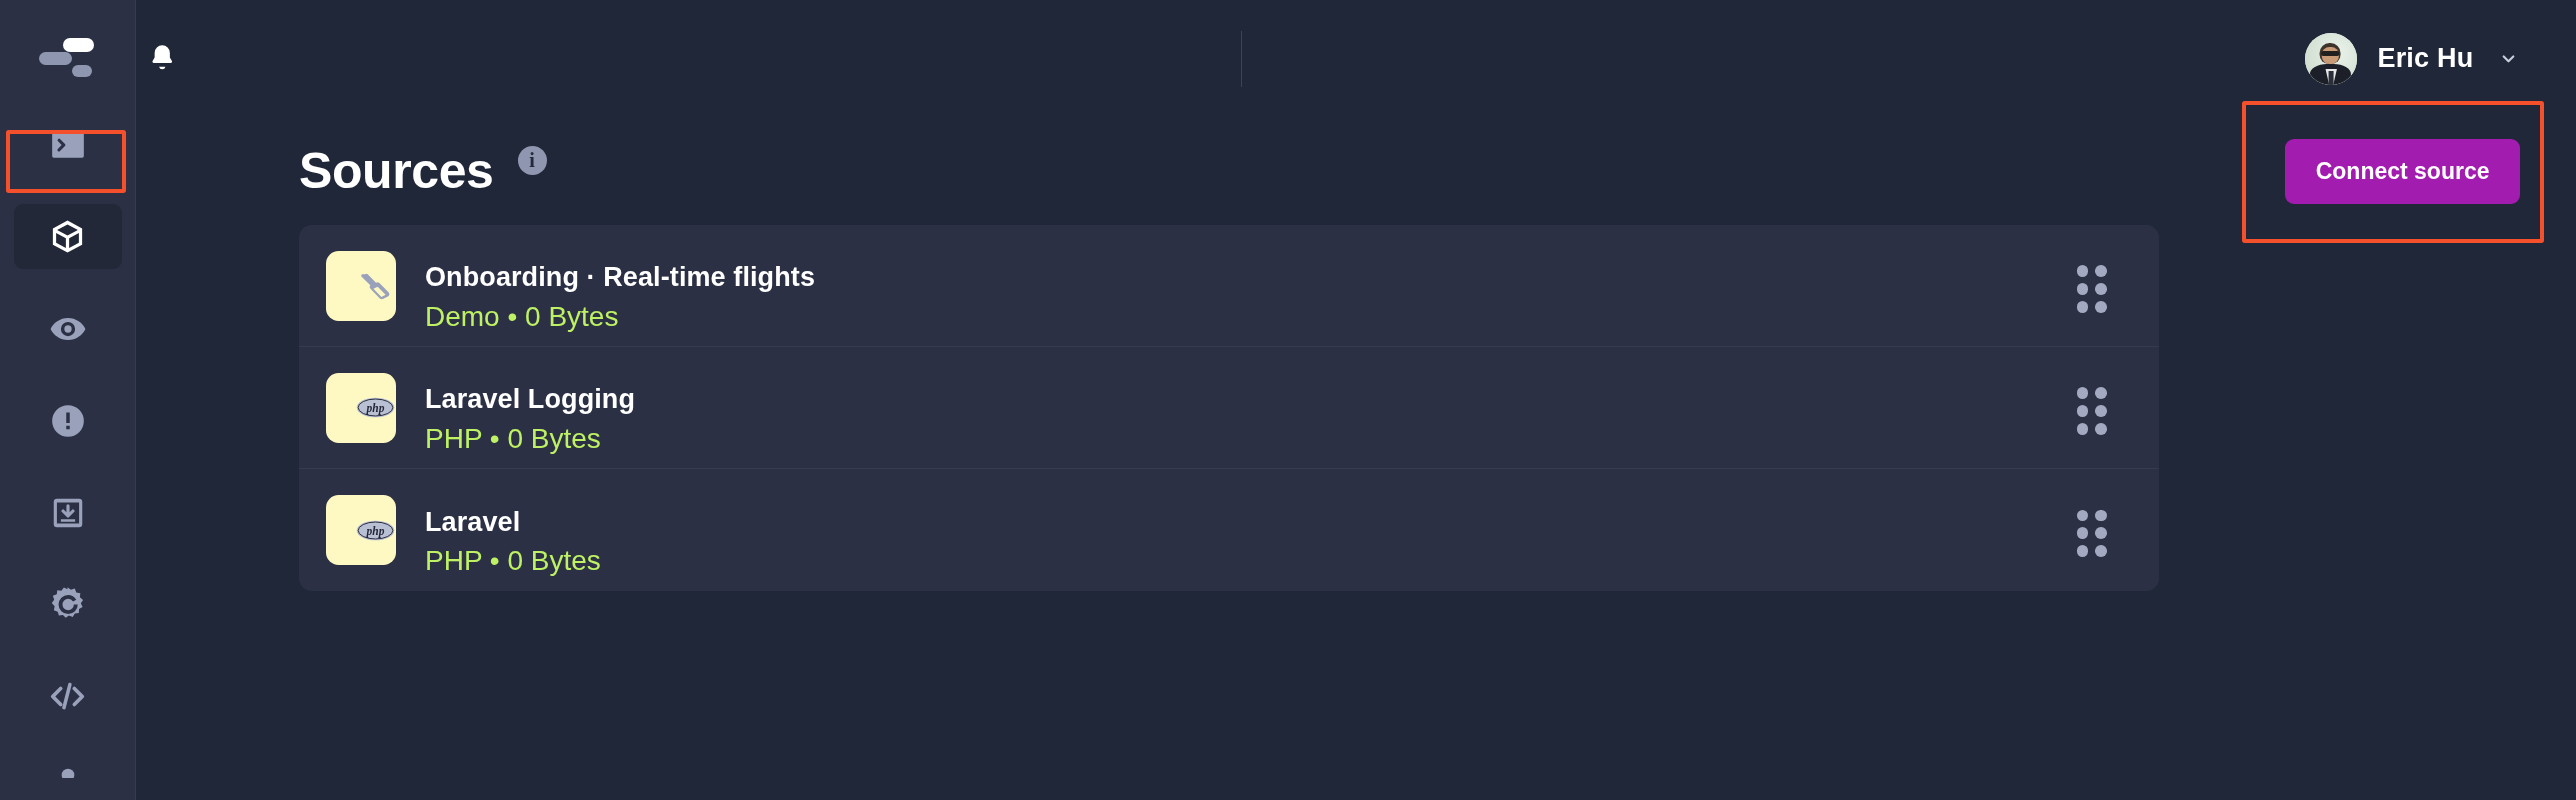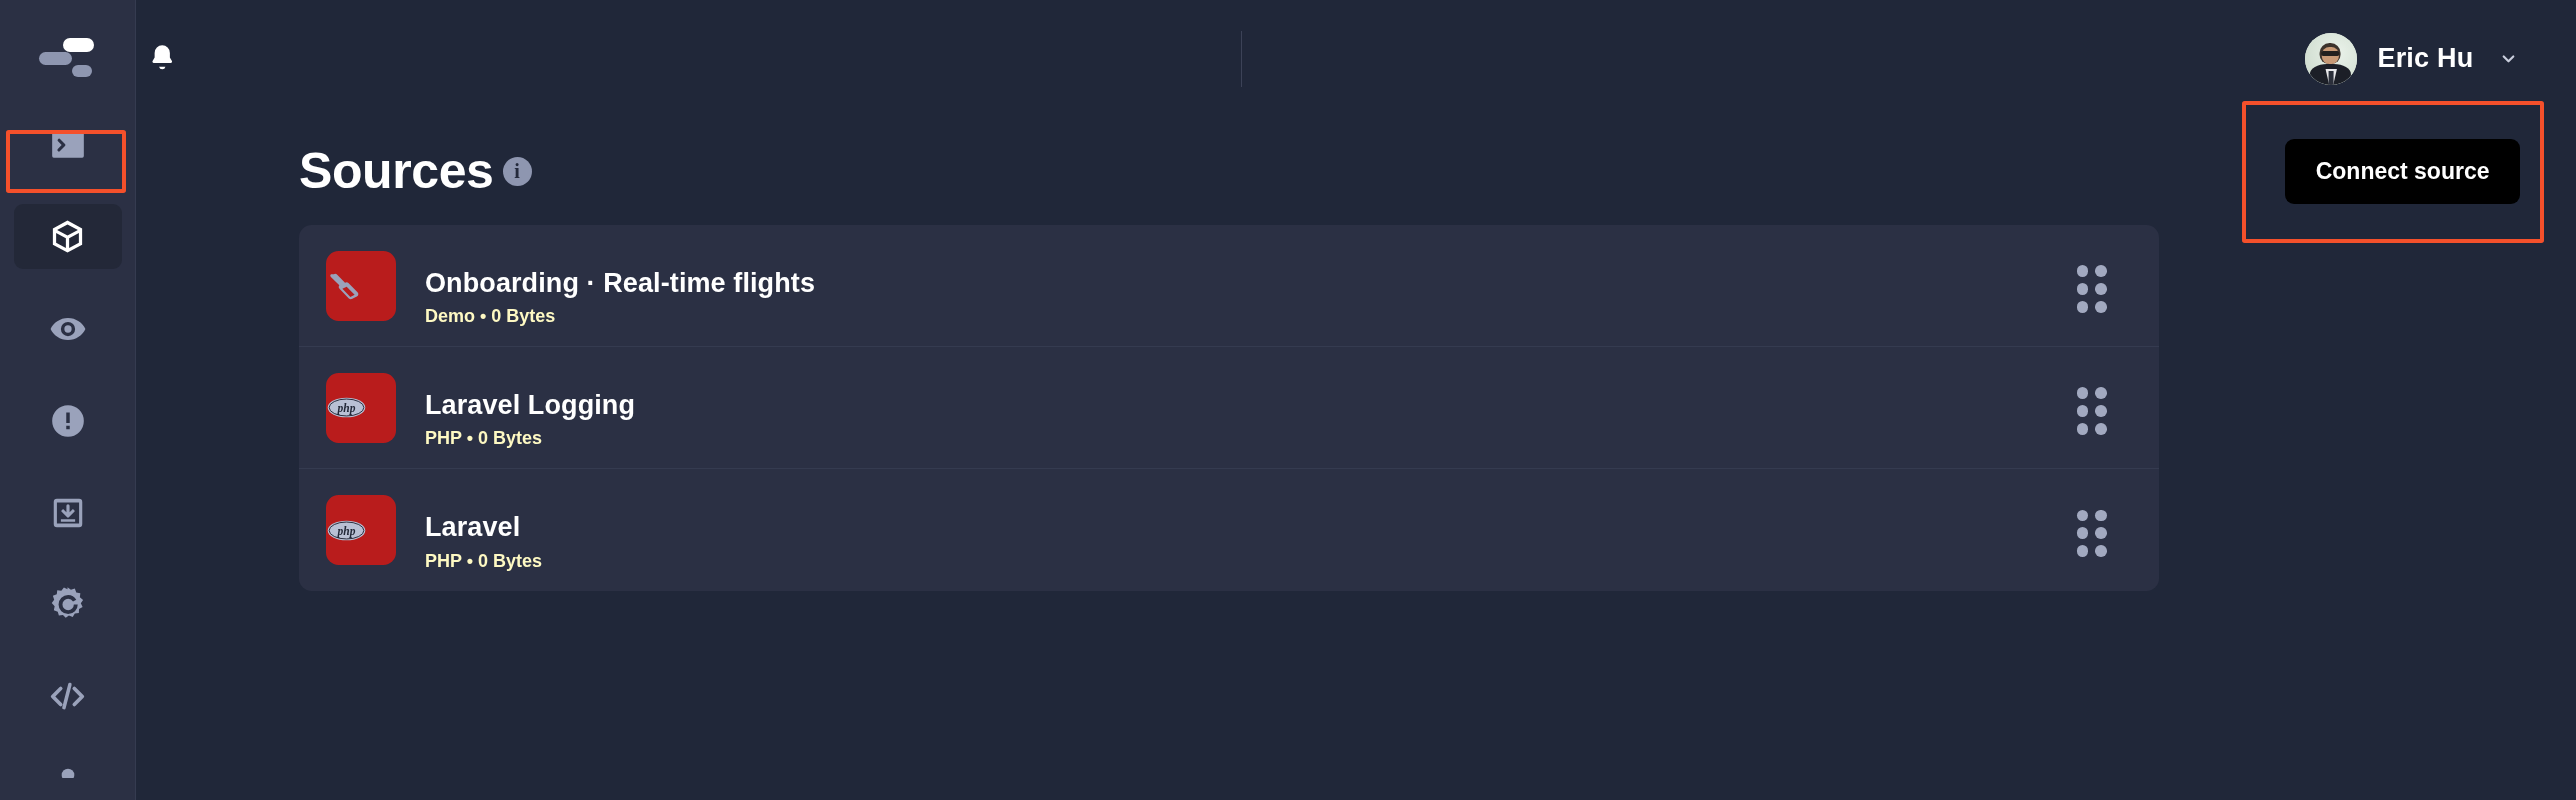--- a/index.html
+++ b/index.html
@@ -104,34 +104,34 @@
   }
   .chev { margin-left: 3.6px; }
   .chev svg { fill: #c9cedd; display:block; }
   .page-head {
     display: flex; align-items: center; justify-content: space-between;
     margin: 0 0 0 0;
     padding: 0 56px 0 163px;
     height: 108px;
     position: relative;
   }
-  .title-row { display: flex; align-items: center; gap: 9px; }
+  .title-row { display: flex; align-items: flex-start; gap: 24px; }
   .page-title {
     color: #ffffff; font-size: 50px; font-weight: 700; letter-spacing: -0.4px;
     line-height: 1;
   }
   .info-ico {
     width: 29px; height: 29px; border-radius: 50%;
     background: #8e96b0; color: #242a3c;
     display: flex; align-items: center; justify-content: center;
     font-size: 20px; font-weight: 700; font-family: "Liberation Serif", serif;
     line-height: 1; padding-bottom: 0.9px;
   }
   .btn-primary {
-    background: #000000;
+    background: #a21caf;
     color: #ffffff;
     font-size: 23px; font-weight: 700;
     border: none; border-radius: 9px;
     padding: 0 30.5px;
     height: 65px;
     cursor: pointer;
     white-space: nowrap;
   }
   .btn-wrap { position: relative; }
   .hl-btn { left: -43px; top: -38px; width: 302px; height: 142px; }
@@ -146,29 +146,29 @@
   }
   .row {
     display: flex; align-items: center;
     height: 122px;
     padding: 0 52px 0 27px;
     border-bottom: 0.9px solid #353b50;
   }
   .row:last-child { border-bottom: none; }
   .row-ico {
     width: 70px; height: 70px; border-radius: 12.6px;
-    background: #b91c1c;
-    display: flex; align-items: center; justify-content: flex-start;
+    background: #fef9c3;
+    display: flex; align-items: center; justify-content: flex-end;
     flex: 0 0 auto;
     margin-right: 29px;
   }
   .row-ico svg { display: block; }
   .row-text { display: flex; flex-direction: column; gap: 7.2px; flex: 1; }
   .row-title { color: #ffffff; font-size: 27px; font-weight: 700; letter-spacing: 0.1px; margin-top: 24px; }
-  .row-sub { color: #fef9c3; font-size: 18px; font-weight: 700; }
+  .row-sub { color: #bef264; font-size: 28px; font-weight: 400; }
   .drag {
     width: 30.5px; height: 41px;
     display: grid; grid-template-columns: 11.7px 11.7px; grid-template-rows: 11.7px 11.7px 11.7px;
     gap: 6.3px 7.2px;
     flex: 0 0 auto;
     cursor: grab;
   }
   .drag i { width: 11.7px; height: 11.7px; border-radius: 50%; background: #a2a9c0; display: block; }
 </style>
 </head>

